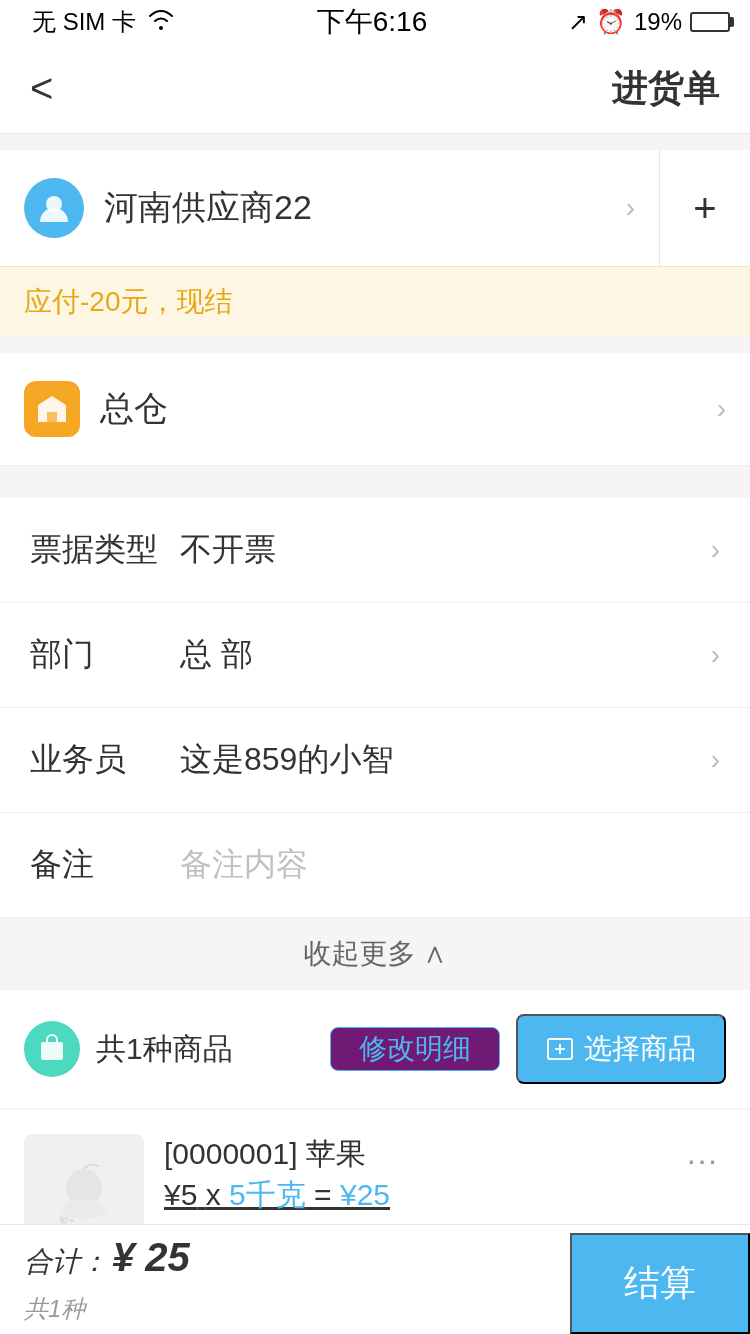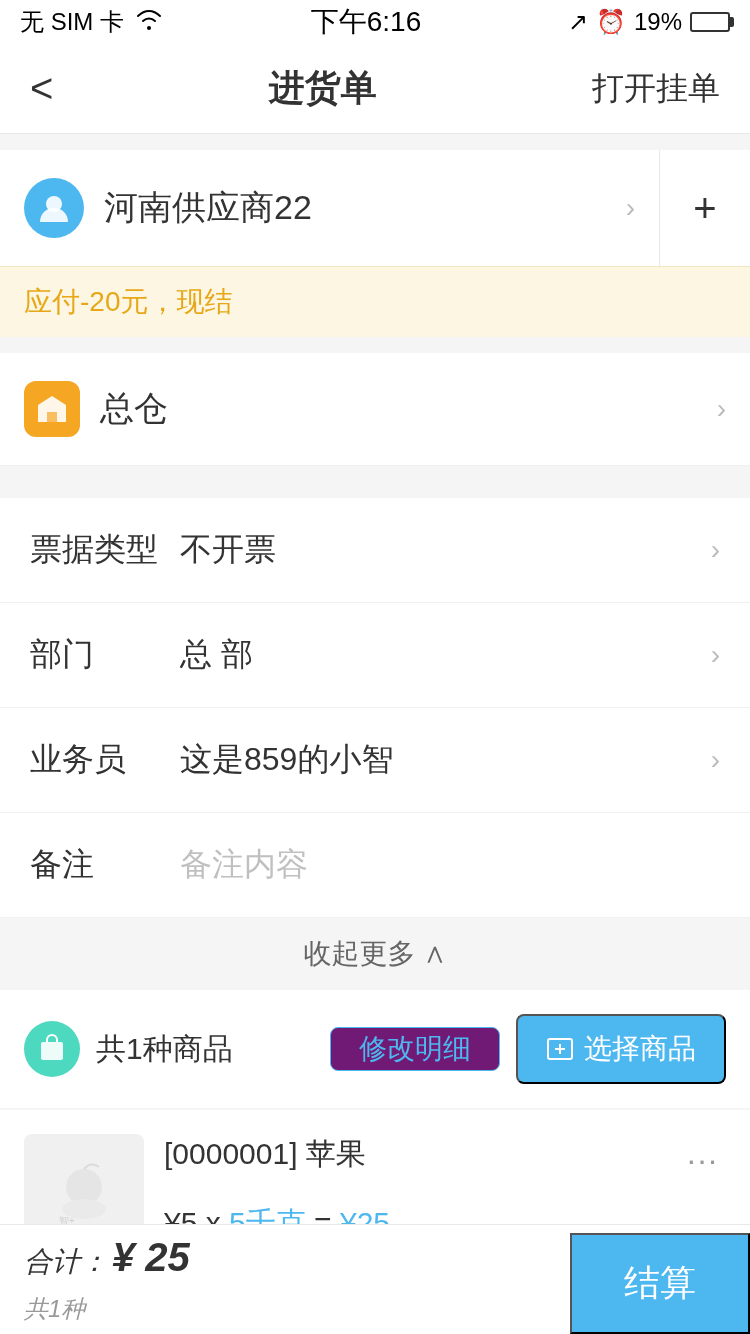--- a/index.html
+++ b/index.html
@@ -20,21 +20,21 @@
       width: 750px;
       height: 44px;
       background: #fff;
       display: flex;
       align-items: center;
       justify-content: space-between;
       padding: 0 20px;
       font-size: 24px;
       color: #000;
     }
-    .status-left { display: flex; align-items: center; gap: 10px; }
+    .status-left { display: flex; align-items: center; gap: 10px; margin-left: 12px; }
     .status-center { font-size: 28px; font-weight: 500; }
     .status-right { display: flex; align-items: center; gap: 8px; font-size: 24px; }
     .battery-icon {
       width: 40px; height: 20px;
       border: 2px solid #333;
       border-radius: 3px;
       position: relative;
       display: inline-block;
     }
     .battery-icon::after {
@@ -228,21 +228,21 @@
       background: #f0f0f0;
       border-radius: 8px;
       display: flex; align-items: center; justify-content: center;
       flex-shrink: 0;
     }
     .product-thumb svg { width: 70px; height: 70px; opacity: 0.3; }
     .product-info { flex: 1; }
     .product-name {
       font-size: 30px;
       color: #333;
-      margin-bottom: 28px;
+      margin-bottom: 0;
     }
     .product-price {
       font-size: 30px;
       color: #333;
       text-decoration: underline;
     }
     .product-price .highlight { color: #4db8f0; }
     .product-price .total { color: #4db8f0; }
     .product-more {
       font-size: 32px;
@@ -309,21 +309,20 @@
     <span>19%</span>
     <span class="battery-icon">
       <span class="battery-fill"></span>
     </span>
   </div>
 </div>
 
 <div class="nav-bar">
   <span class="nav-back">&lt;</span>
   <span class="nav-title">进货单</span>
-  <span class="nav-action">打开挂单</span>
 </div>
 
 <div class="section-gap"></div>
 
 <div class="supplier-section">
   <div class="supplier-main">
     <div class="supplier-avatar">
       <svg viewBox="0 0 36 36" fill="none">
         <circle cx="18" cy="14" r="8" fill="#fff" opacity="0.9"></circle>
         <path d="M4 32c0-8 6-14 14-14s14 6 14 14" fill="#fff" opacity="0.9"></path>

